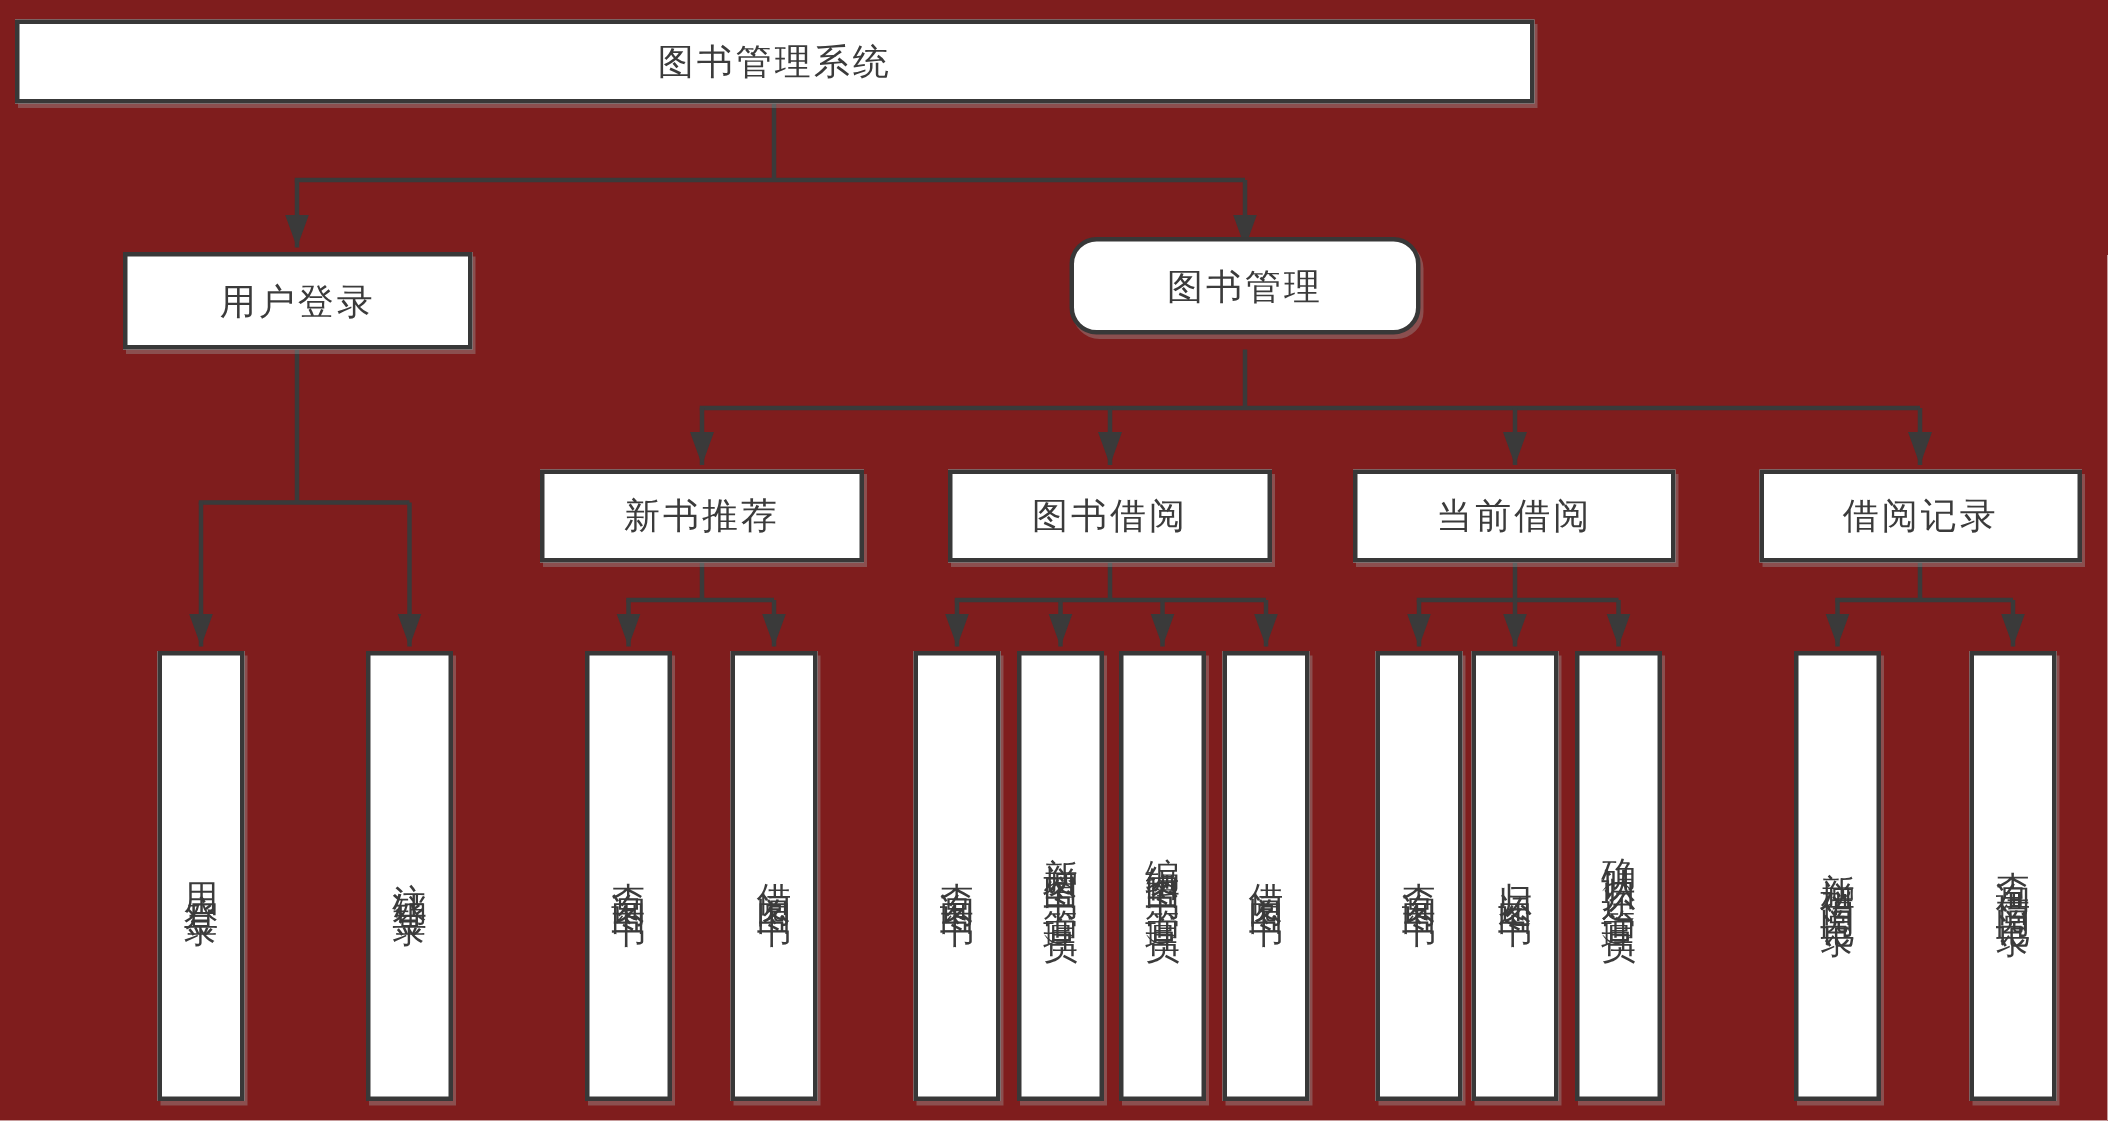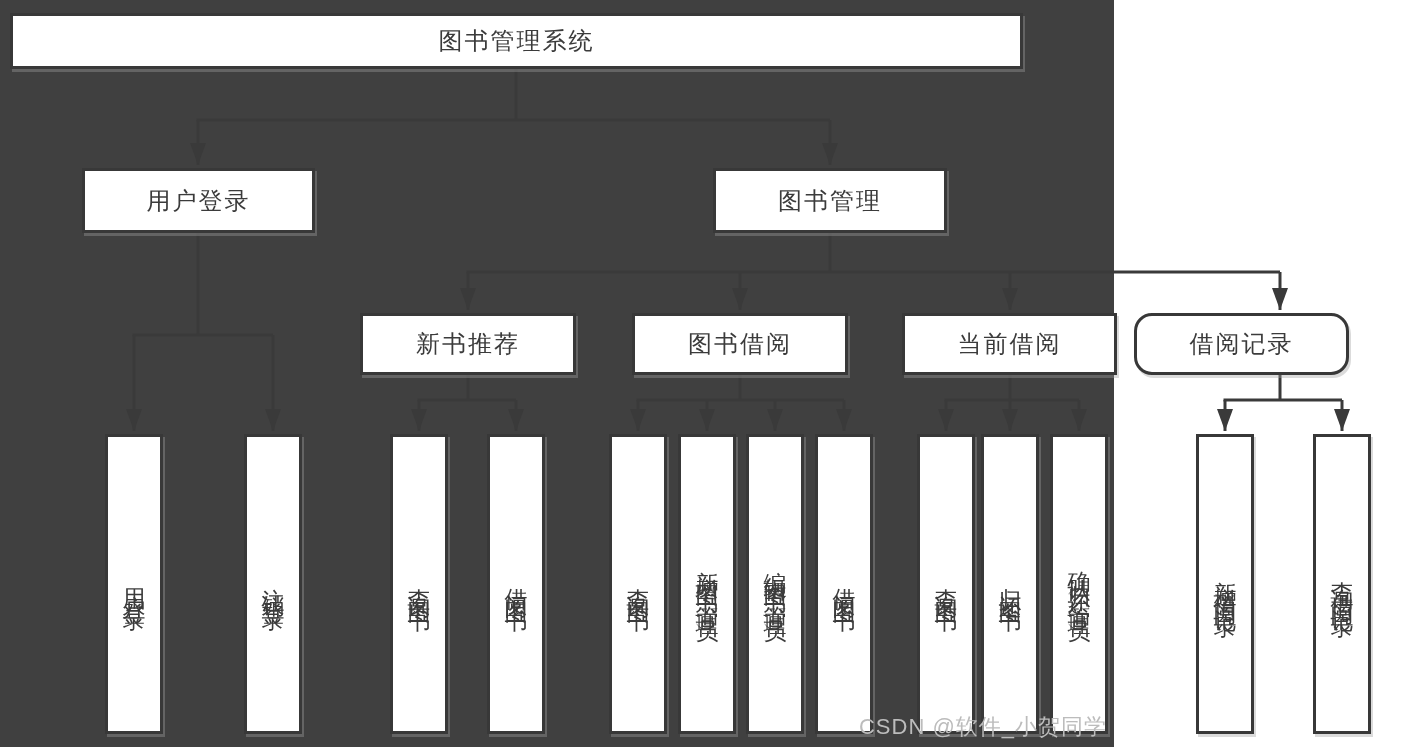--- a/index.html
+++ b/index.html
@@ -6,23 +6,23 @@
     margin: 0;
     padding: 0;
     width: 1405px;
     height: 747px;
     background: #ffffff;
     overflow: hidden;
     font-family: "Liberation Sans", "DejaVu Sans", sans-serif;
   }
   .stage {
     position: relative;
-    width: 1114px;
+    width: 1405px;
     height: 747px;
-    background: #404040;
+    background: #7f1d1d;
   }
   .connector-layer {
     position: absolute;
     left: 0; top: 0;
     width: 1405px;
     height: 747px;
     z-index: 1;
   }
   .box {
     position: absolute;
@@ -114,34 +114,34 @@
     </g>
   </svg>
 
   <div class="box" style="left:10px; top:13px; width:1013px; height:56px;">
     <span>图书管理系统</span>
   </div>
 
   <div class="box" style="left:82px; top:168px; width:233px; height:65px;">
     <span>用户登录</span>
   </div>
-  <div class="box" style="left:713px; top:168px; width:234px; height:65px;">
+  <div class="box" style="left:713px; top:158px; width:234px; height:65px;border-radius:18px;">
     <span>图书管理</span>
   </div>
 
   <div class="box" style="left:360px; top:313px; width:216px; height:62px;text-align:right;">
     <span>新书推荐</span>
   </div>
   <div class="box" style="left:632px; top:313px; width:216px; height:62px;">
     <span>图书借阅</span>
   </div>
   <div class="box" style="left:902px; top:313px; width:215px; height:62px;font-family:Liberation Serif, serif;">
     <span>当前借阅</span>
   </div>
-  <div class="box" style="left:1134px; top:313px; width:215px; height:62px;border-radius:18px;">
+  <div class="box" style="left:1173px; top:313px; width:215px; height:62px;">
     <span>借阅记录</span>
   </div>
 
   <div class="vbox" style="left:105px; top:434px; width:58px; height:300px;">
     <span>用户登录</span>
   </div>
   <div class="vbox" style="left:244px; top:434px; width:58px; height:300px;">
     <span>注销登录</span>
   </div>
 
@@ -175,15 +175,14 @@
     <span>确认归还（管理员）</span>
   </div>
 
   <div class="vbox" style="left:1196px; top:434px; width:58px; height:300px;">
     <span>新增借阅记录</span>
   </div>
   <div class="vbox" style="left:1313px; top:434px; width:58px; height:300px;">
     <span>查询借阅记录</span>
   </div>
 
-  <div class="watermark">CSDN @软件_小贺同学</div>
 
 </div>
 
 </body></html>

